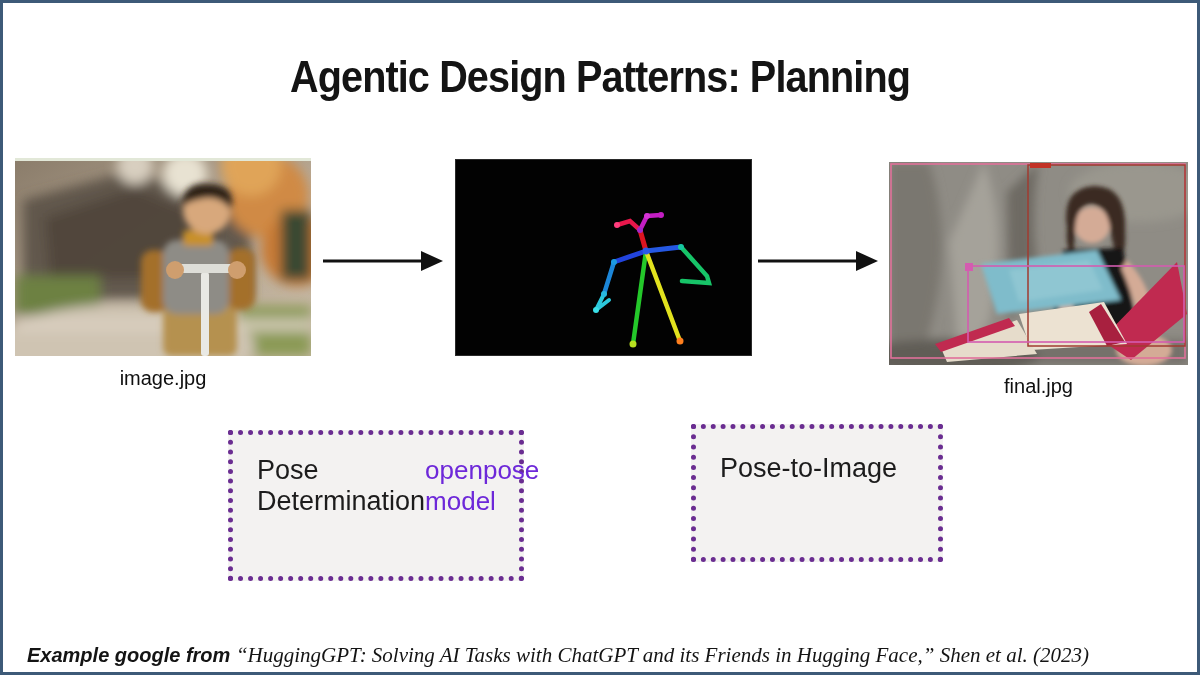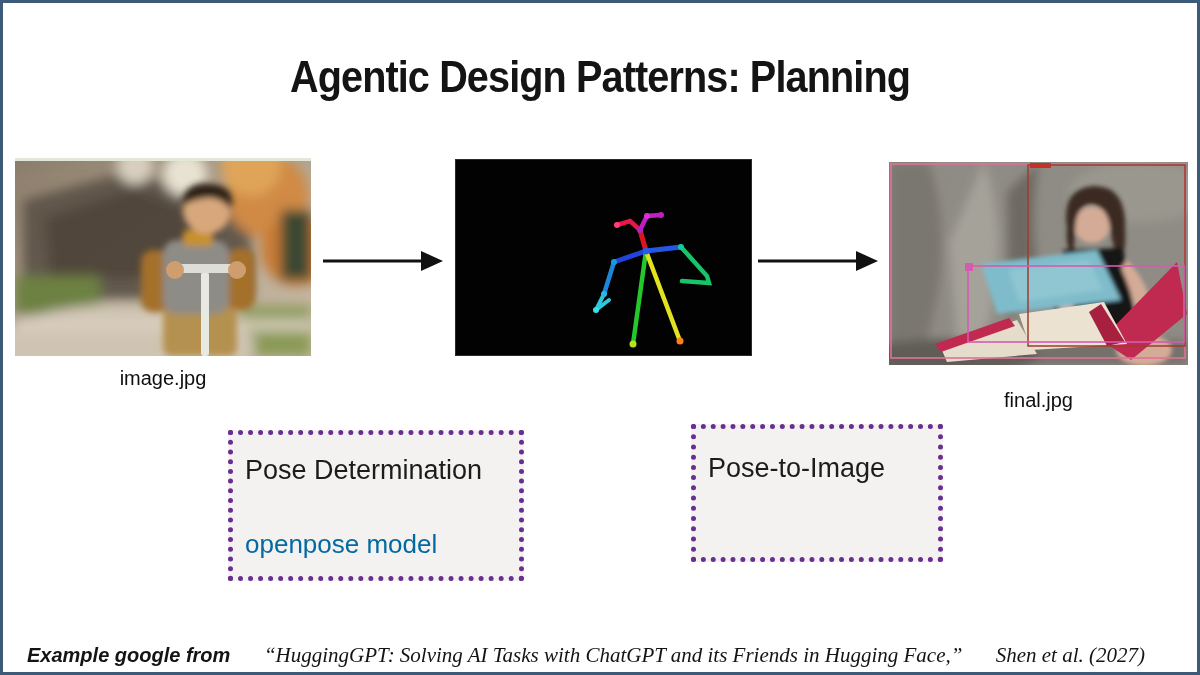--- a/index.html
+++ b/index.html
@@ -18,30 +18,30 @@
   .img-label{position:absolute;font-size:20px;color:#0f0f0f;text-align:center;}
   .arrow{position:absolute;}
   .posebox{
     position:absolute;left:452px;top:156px;width:297px;height:197px;
     background:var(--pose-background,#020202);border:1px solid #2a2a2a;box-sizing:border-box;
   }
   .step-box{
     position:absolute;box-sizing:border-box;
     border:5px dotted var(--step-box-border,#6a2d91);
     background:var(--step-box-fill,#f3f2f1);
-    display:flex;flex-direction:column;justify-content:space-between;
-    padding:20px 18px 16px 12px;
+    display:flex;justify-content:space-between;
+    padding:20px 18px 16px 24px;
   }
   .step-title{font-size:27px;color:#1c1c1c;}
-  .step-model{font-size:26px;color:#0369a1;}
+  .step-model{font-size:26px;color:#6d28d9;}
   .box-pose-determination{left:225px;top:427px;width:296px;height:151px;}
   .box-pose-to-image{left:688px;top:421px;width:252px;height:138px;padding-top:24px;}
   .citation{position:absolute;left:24px;top:640px;white-space:nowrap;color:#141414;}
   .cit-lead{font-style:italic;font-weight:600;font-size:20px;font-family:"Liberation Sans",sans-serif;}
-  .cit-quote,.cit-tail{font-style:italic;font-size:21px;font-family:"Liberation Serif","DejaVu Serif",serif;margin-left:28px;}
+  .cit-quote,.cit-tail{font-style:italic;font-size:21px;font-family:"Liberation Serif","DejaVu Serif",serif;}
 </style>
 </head>
 <body>
 
 <div class="slide">
 
   <h1 class="title">Agentic Design Patterns: Planning</h1>
 
   <div class="photo" style="left:12px;top:155px;width:296px;height:198px;">
     <svg width="296" height="198" viewBox="0 0 296 198">
@@ -171,28 +171,28 @@
       </g>
       <g fill="none">
         <rect x="2" y="2" width="294" height="194" stroke="#e0719a" stroke-width="1.6"></rect>
         <rect x="139" y="3" width="157" height="181" stroke="#a03b30" stroke-width="1.5"></rect>
         <rect x="141" y="1" width="21" height="5" fill="#c23226"></rect>
         <rect x="79" y="104" width="216" height="76" stroke="#d45cb0" stroke-width="1.6"></rect>
         <rect x="76" y="101" width="8" height="8" fill="#d45cb0"></rect>
       </g>
     </svg>
   </div>
-  <div class="img-label" style="left:886px;top:372px;width:299px;margin-top:14px;">final.jpg</div>
+  <div class="img-label" style="left:886px;top:372px;width:299px;">final.jpg</div>
 
   <div class="step-box box-pose-determination">
     <div class="step-title">Pose Determination</div>
     <div class="step-model">openpose model</div>
   </div>
 
   <div class="step-box box-pose-to-image">
     <div class="step-title">Pose-to-Image</div>
   </div>
 
   <div class="citation">
-    <span class="cit-lead">Example google from </span><span class="cit-quote">“HuggingGPT: Solving AI Tasks with ChatGPT and its Friends in Hugging Face,”</span><span class="cit-tail"> Shen et al. (2027)</span>
+    <span class="cit-lead">Example google from </span><span class="cit-quote">“HuggingGPT: Solving AI Tasks with ChatGPT and its Friends in Hugging Face,”</span><span class="cit-tail"> Shen et al. (2023)</span>
   </div>
 
 </div>
 
 </body></html>

